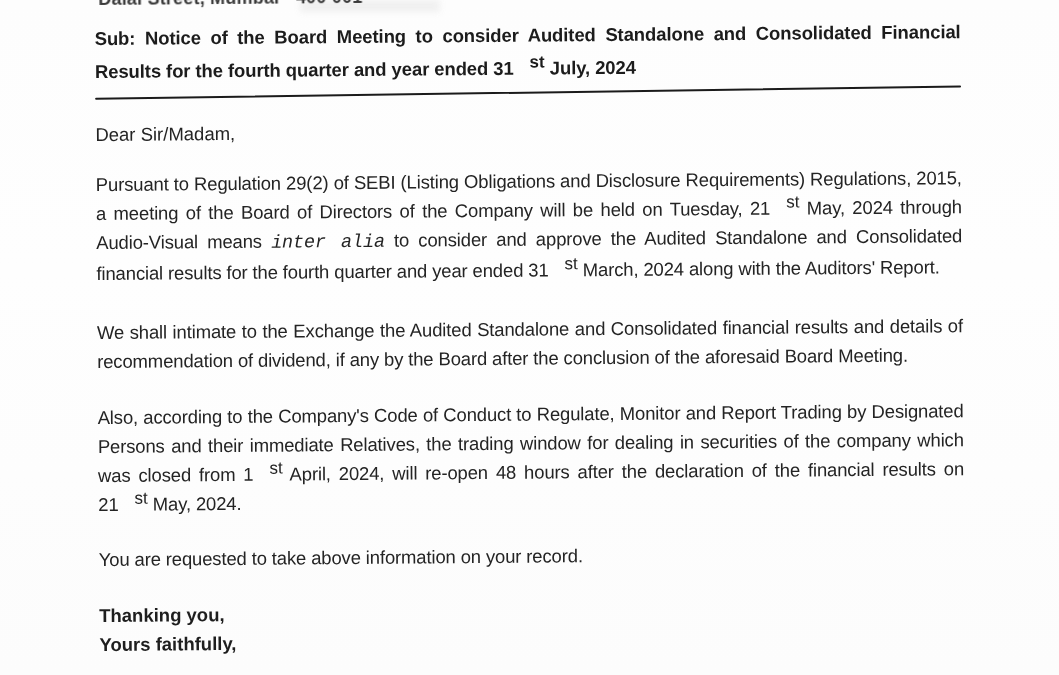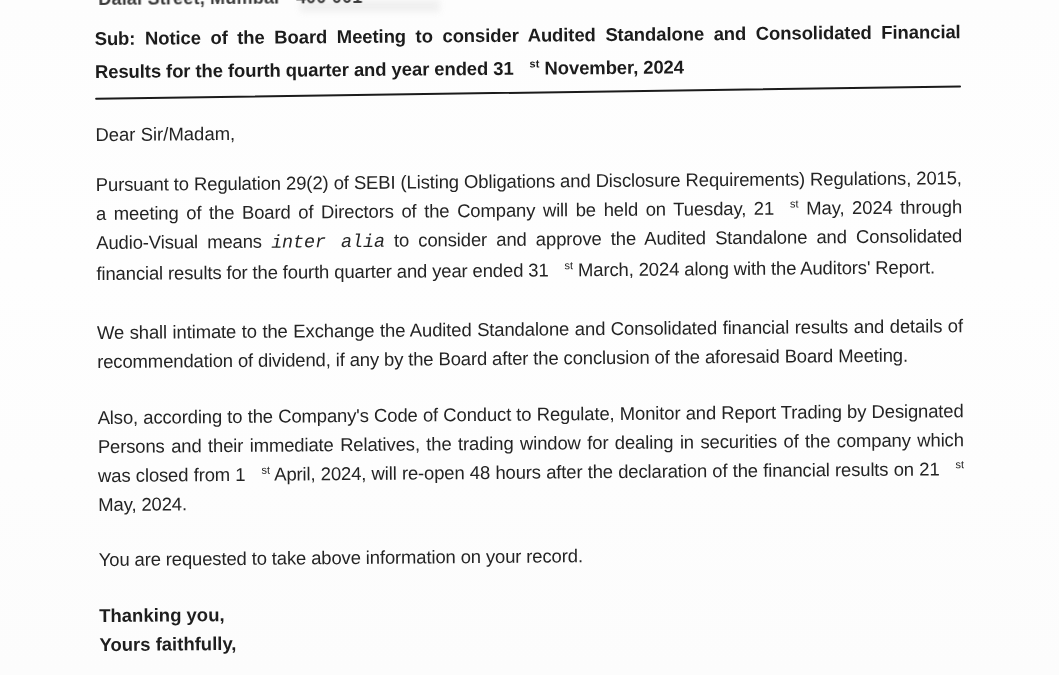--- a/index.html
+++ b/index.html
@@ -77,21 +77,21 @@
     line-height: 29px;
     text-align: justify;
     letter-spacing: -0.15px;
     color: #242424;
   }
   .para.p1 { margin-top: 21px; }
   .para.p2 { margin-top: 30px; }
   .para.p3 { margin-top: 27px; }
   .para.p4 { margin-top: 26px; text-align: left; }
   sup {
-    font-size: 11px;
+    font-size: 17px;
     line-height: 0;
     vertical-align: super;
     letter-spacing: 0;
     padding-left: 16px;
   }
   em { font-style: italic; font-family: Liberation Mono, monospace; }
   .closing-block { margin-top: 27px; }
   .closing {
     font-size: 18.5px;
     font-weight: 700;
@@ -103,21 +103,21 @@
 <body>
 
 <div class="sheet">
 
   <div class="scan-smudge"></div>
 
   <div class="content">
 
     <div class="address-partial">Dalal Street, Mumbai - 400 001</div>
 
-    <div class="subject"><span>Sub: Notice of the Board Meeting to consider Audited Standalone and Consolidated Financial Results for the fourth quarter and year ended 31</span><sup>st</sup><span> November, 2024</span></div>
+    <div class="subject"><span>Sub: Notice of the Board Meeting to consider Audited Standalone and Consolidated Financial Results for the fourth quarter and year ended 31</span><sup>st</sup><span> July, 2024</span></div>
 
     <div class="rule"></div>
 
     <p class="salutation">Dear Sir/Madam,</p>
 
     <p class="para p1"><span>Pursuant to Regulation 29(2) of SEBI (Listing Obligations and Disclosure Requirements) Regulations, 2015, a meeting of the Board of Directors of the Company will be held on Tuesday, 21</span><sup>st</sup><span> May, 2024 through Audio-Visual means </span><em>inter alia</em><span> to consider and approve the Audited Standalone and Consolidated financial results for the fourth quarter and year ended 31</span><sup>st</sup><span> March, 2024 along with the Auditors' Report.</span></p>
 
     <p class="para p2">We shall intimate to the Exchange the Audited Standalone and Consolidated financial results and details of recommendation of dividend, if any by the Board after the conclusion of the aforesaid Board Meeting.</p>
 
     <p class="para p3"><span>Also, according to the Company's Code of Conduct to Regulate, Monitor and Report Trading by Designated Persons and their immediate Relatives, the trading window for dealing in securities of the company which was closed from 1</span><sup>st</sup><span> April, 2024, will re-open 48 hours after the declaration of the financial results on 21</span><sup>st</sup><span> May, 2024.</span></p>

